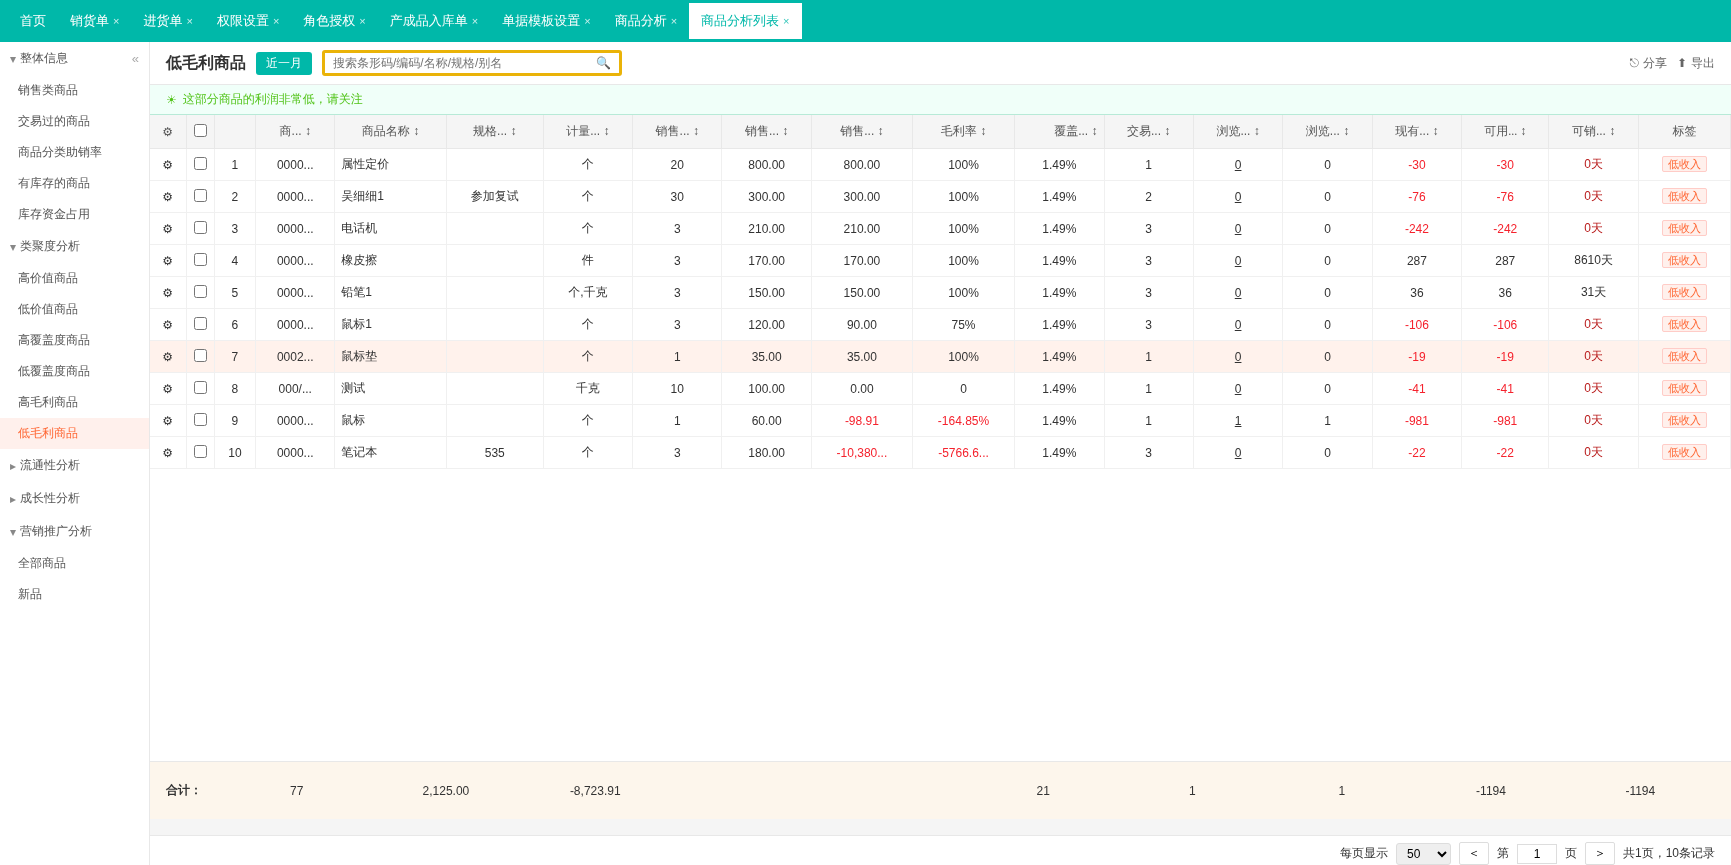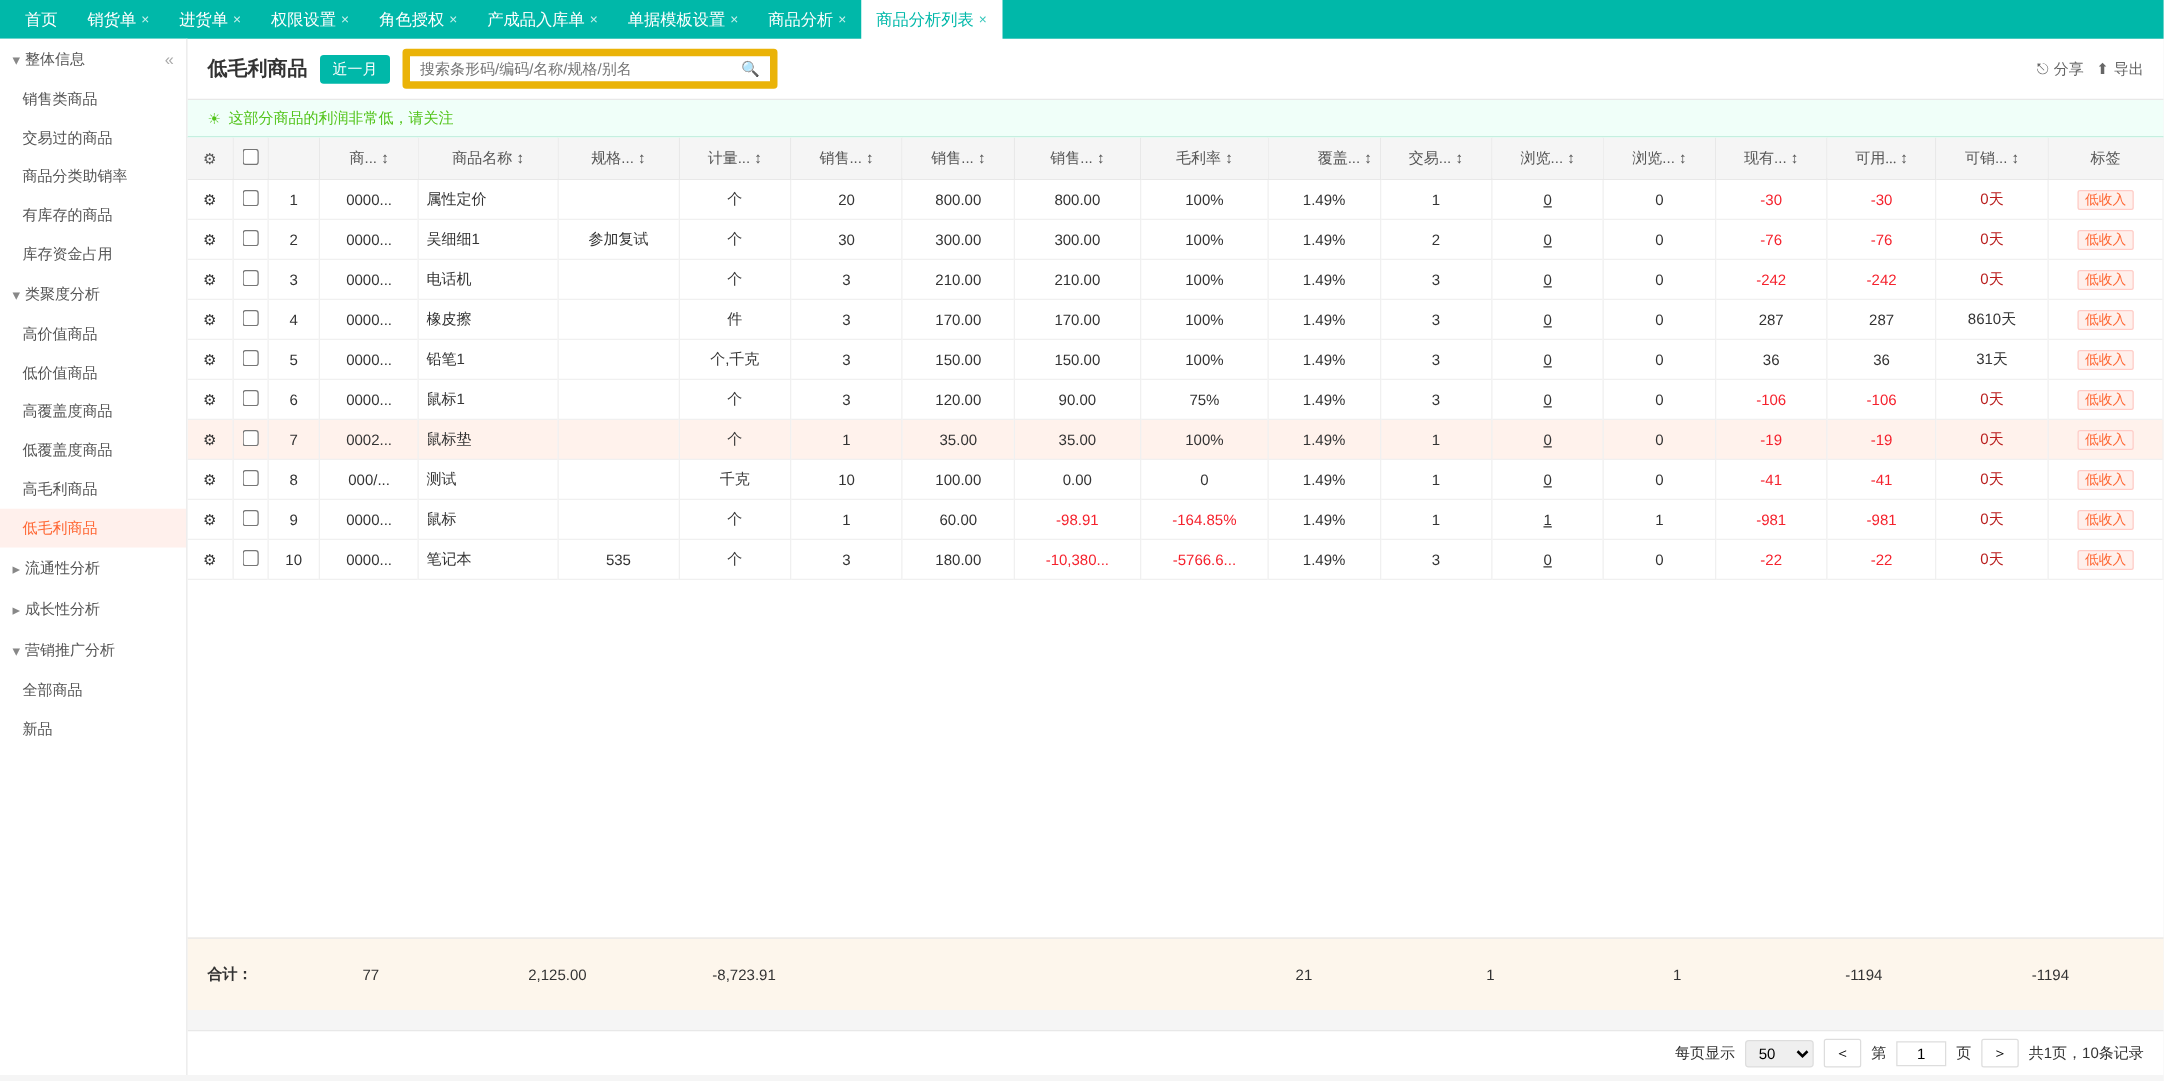--- a/index.html
+++ b/index.html
@@ -3,21 +3,21 @@
   <meta charset="utf-8">
   <style>
     * { box-sizing: border-box; margin: 0; padding: 0; }
     body { font-family: 'Microsoft YaHei', Arial, sans-serif; font-size: 12px; background: #f5f5f5; color: #333; }
 
     
     .top-nav {
       background: #00b8a9;
       display: flex;
       align-items: center;
-      height: 31px;
+      height: 42px;
       padding: 0 8px;
     }
     .top-nav .nav-item {
       color: #fff;
       padding: 0 12px;
       height: 36px;
       display: flex;
       align-items: center;
       cursor: pointer;
       font-size: 13px;
@@ -72,21 +72,21 @@
       color: #fff;
       border: none;
       border-radius: 3px;
       padding: 3px 10px;
       cursor: pointer;
       font-size: 12px;
     }
     .search-box {
       display: flex;
       align-items: center;
-      border: 6px solid #eab308;
+      border: 3px solid #eab308;
       border-radius: 3px;
       padding: 3px 8px;
       flex: 1;
       max-width: 300px;
     }
     .search-box input {
       border: none;
       outline: none;
       font-size: 12px;
       width: 100%;

